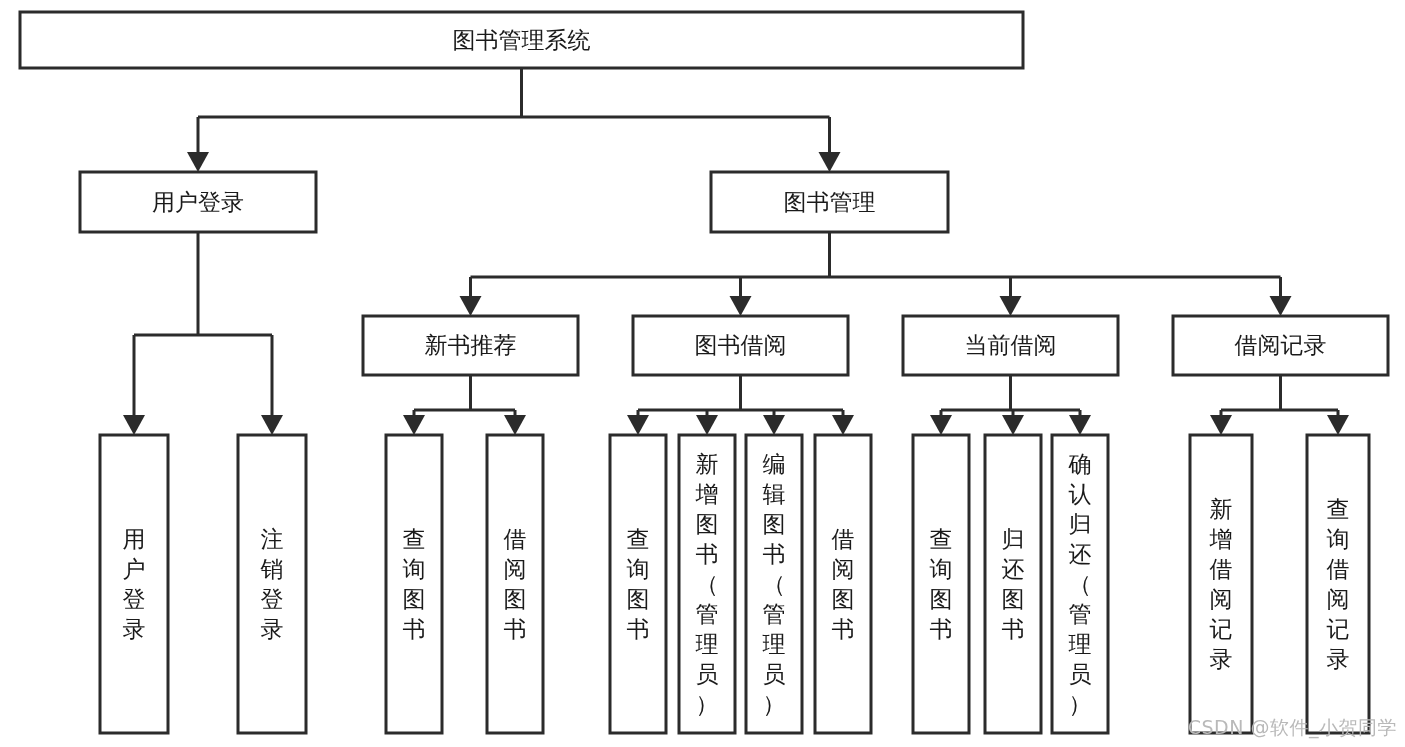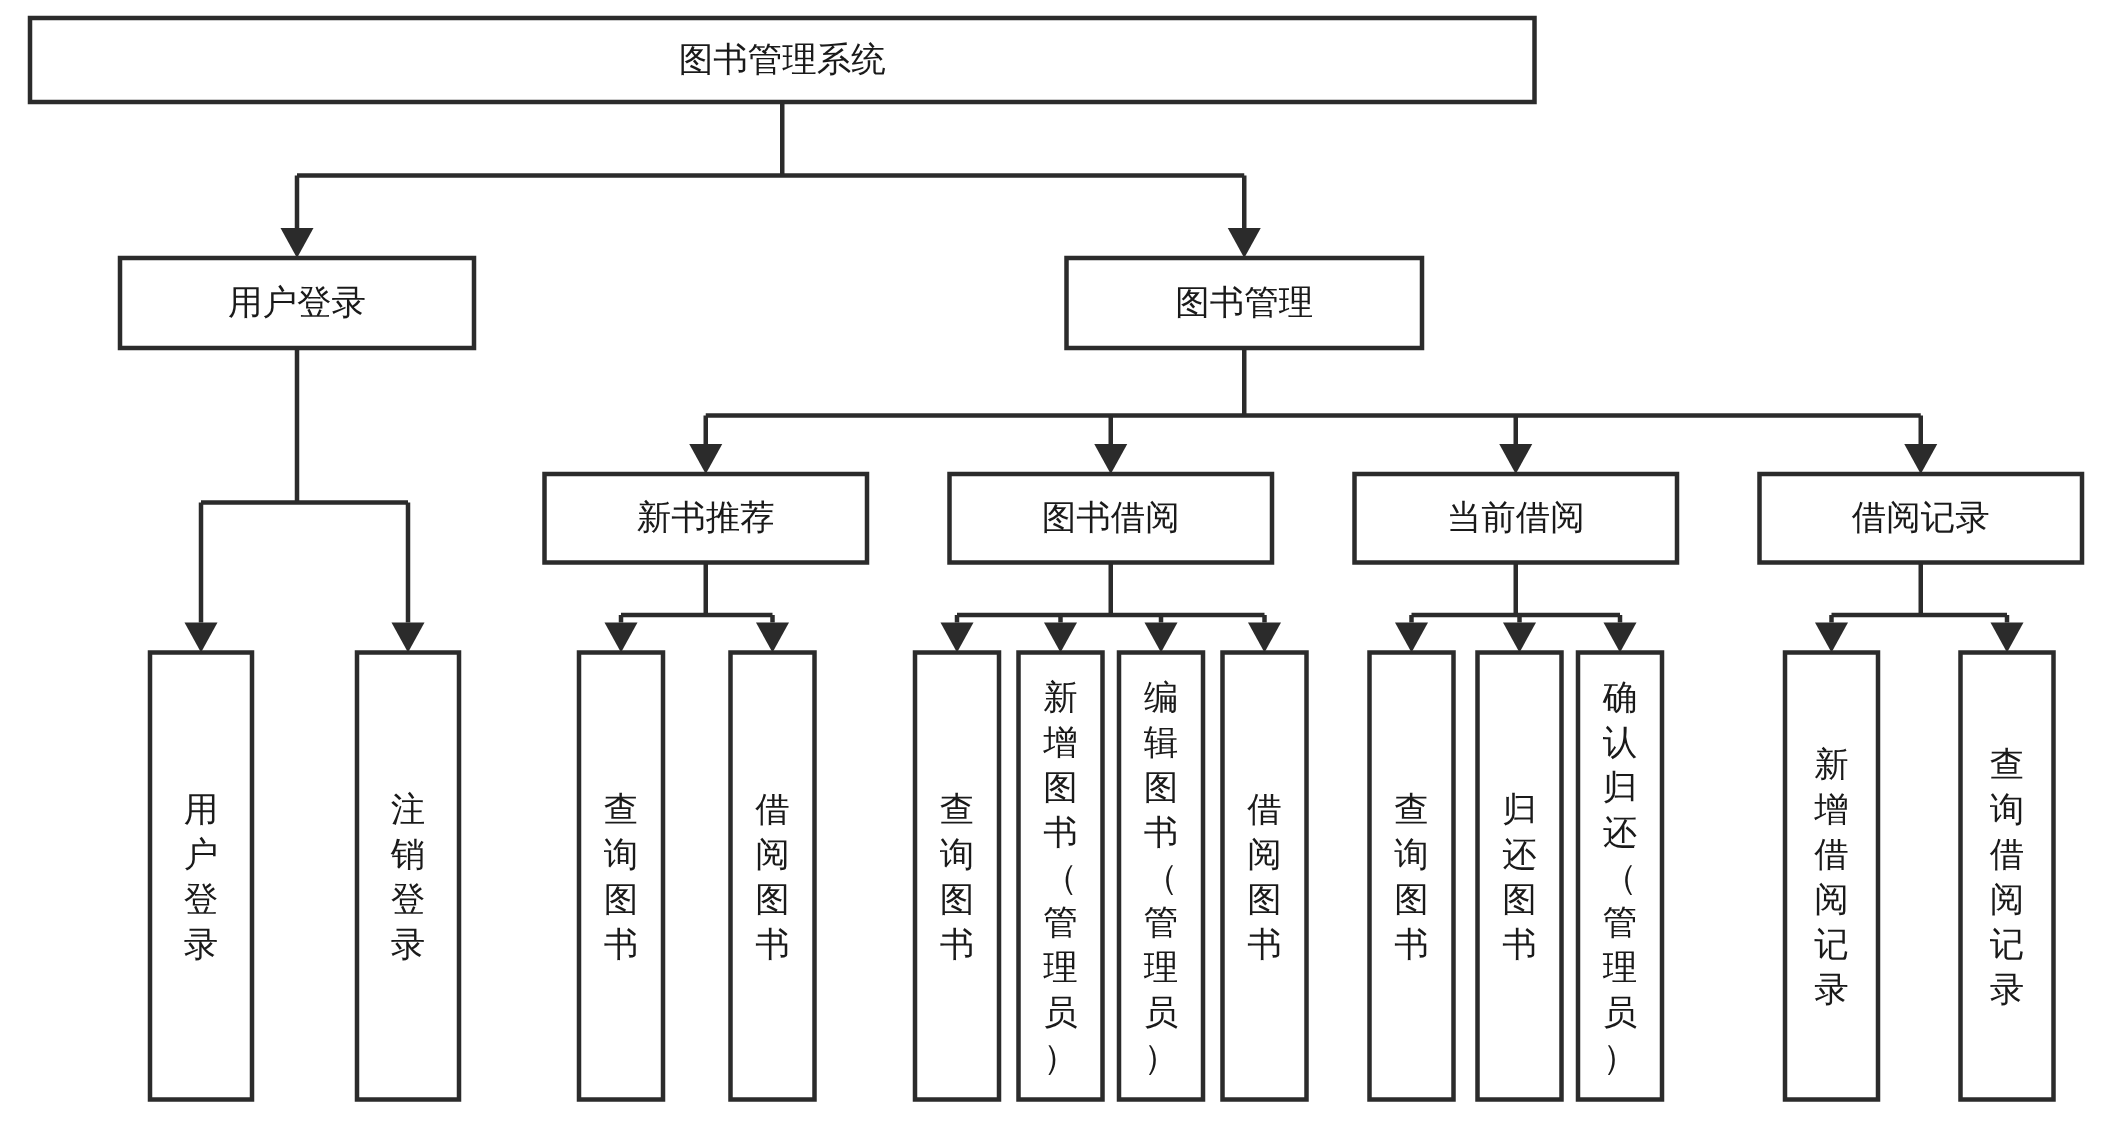--- a/index.html
+++ b/index.html
@@ -203,13 +203,14 @@
         <g>
           <rect x="1190" y="435" width="62" height="298" class="node-box"></rect>
           <text x="1221" y="0" class="node-label-v"><tspan x="1221" y="517.4">新</tspan><tspan x="1221" y="547.4">增</tspan><tspan x="1221" y="577.4">借</tspan><tspan x="1221" y="607.4">阅</tspan><tspan x="1221" y="637.4">记</tspan><tspan x="1221" y="667.4">录</tspan></text>
         </g>
         <g>
           <rect x="1307" y="435" width="62" height="298" class="node-box"></rect>
           <text x="1338" y="0" class="node-label-v"><tspan x="1338" y="517.4">查</tspan><tspan x="1338" y="547.4">询</tspan><tspan x="1338" y="577.4">借</tspan><tspan x="1338" y="607.4">阅</tspan><tspan x="1338" y="637.4">记</tspan><tspan x="1338" y="667.4">录</tspan></text>
         </g>
       </g>
   </svg>
+  <div class="watermark">CSDN @软件_小贺同学</div>
 </div>
 
 </body></html>

